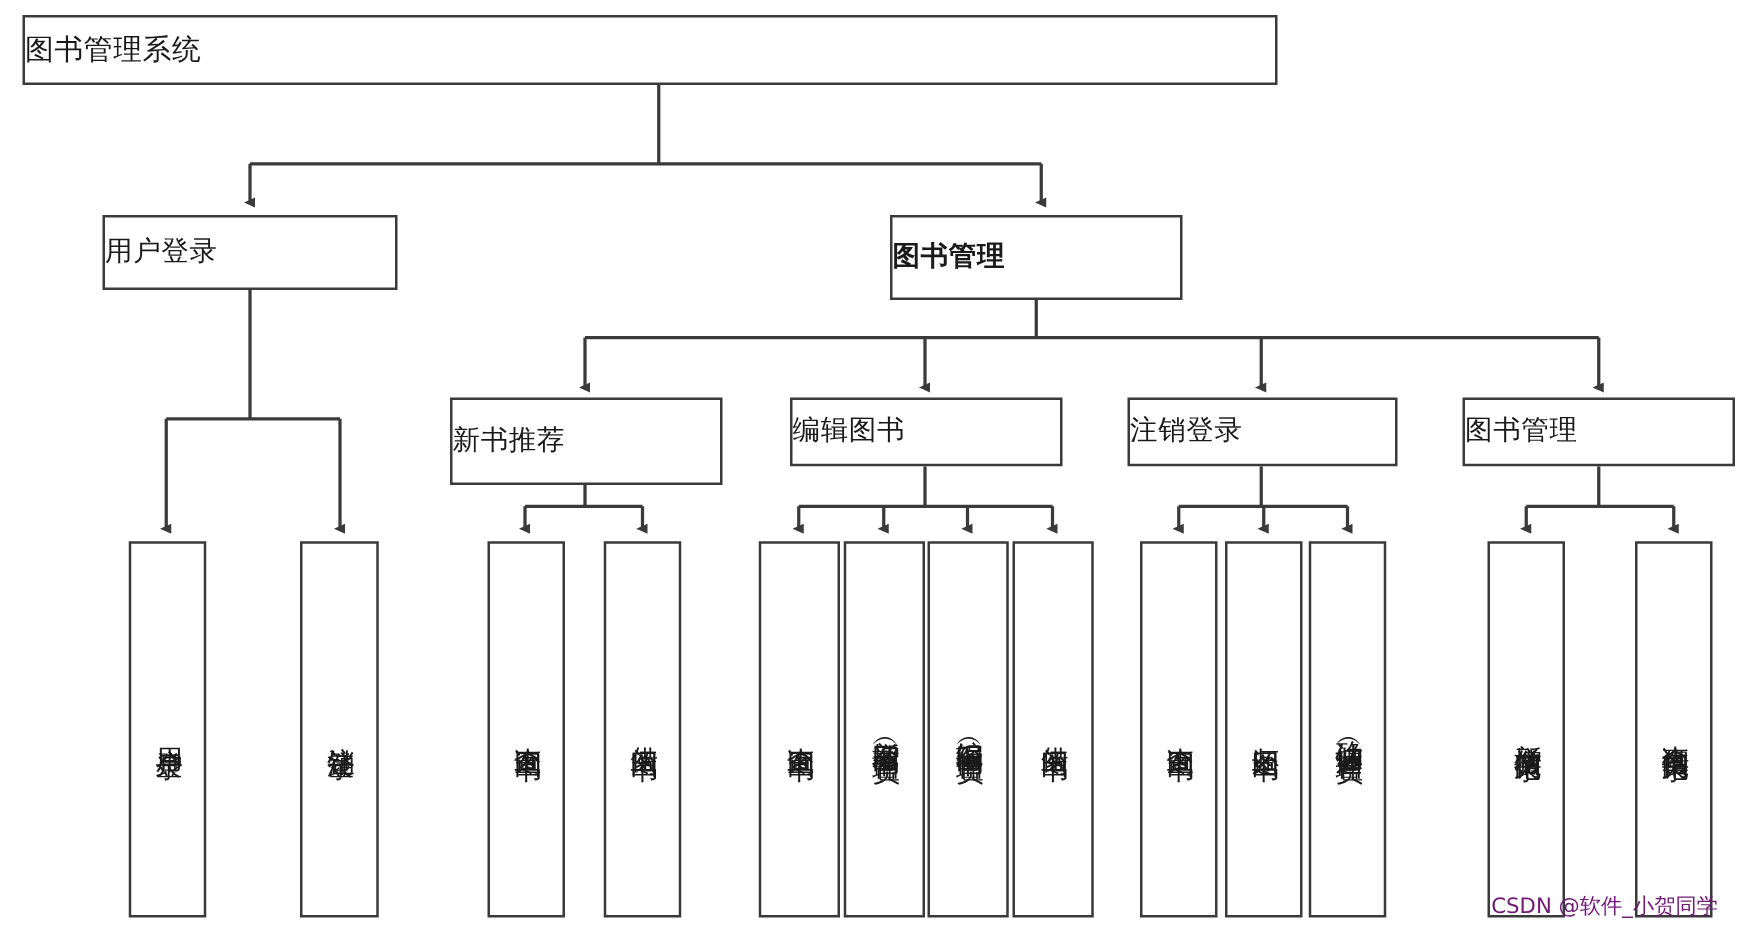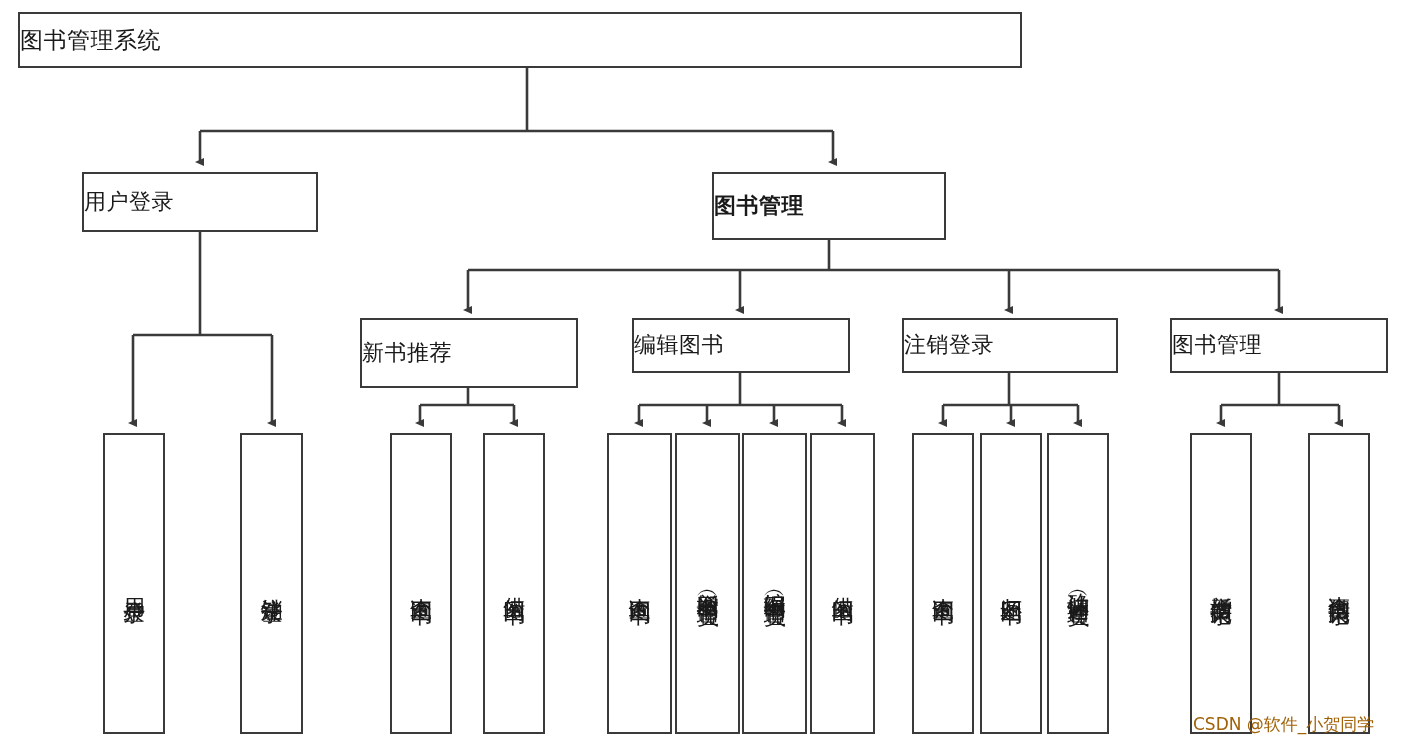--- a/index.html
+++ b/index.html
@@ -61,21 +61,21 @@
     font-size: 22px;
     line-height: 1.12;
     letter-spacing: 2px;
     max-height: 282px;
   }
   .watermark {
     position: absolute;
     left: 1193px;
     top: 713px;
     font-size: 17px;
-    color: #a16207;
+    color: #701a75;
     white-space: nowrap;
     font-family: "DejaVu Sans", "Liberation Sans", sans-serif;
   }
 </style>
 </head>
 <body>
 
 <div id="diagram-root">
 
   <svg class="connectors" viewBox="0 0 1405 747" xmlns="http://www.w3.org/2000/svg">

